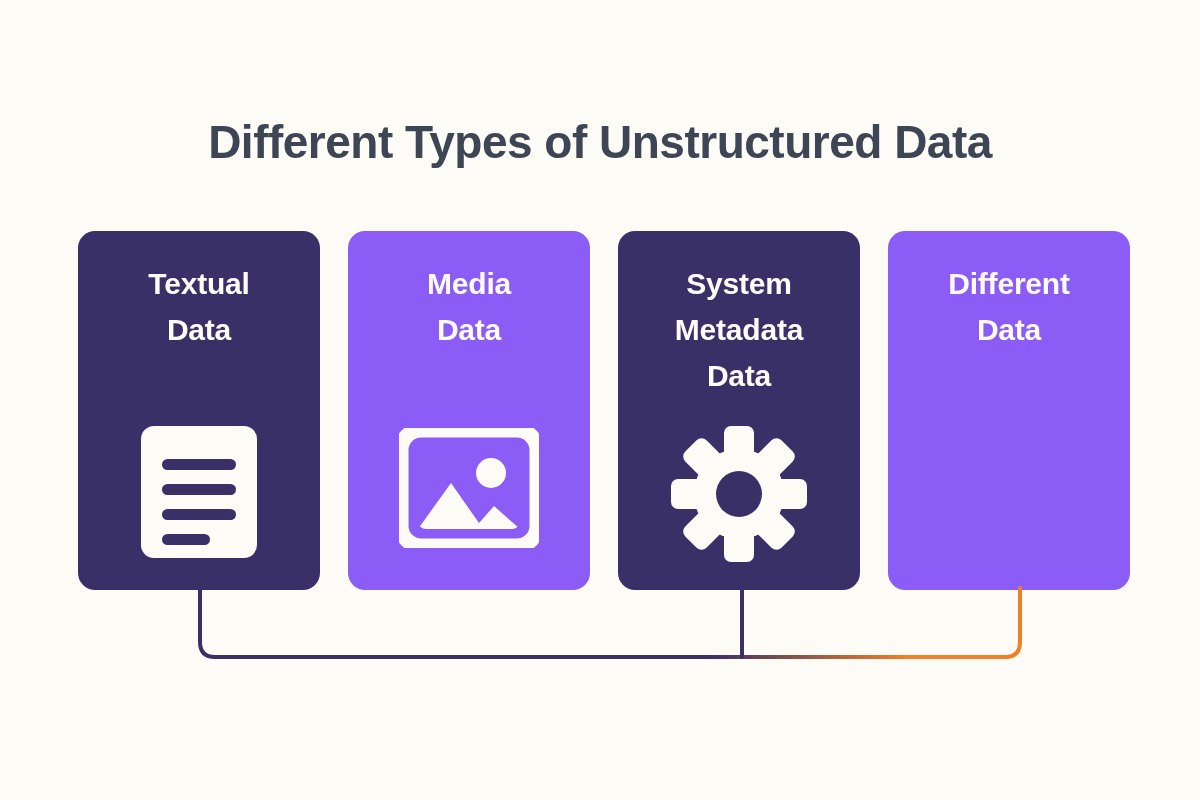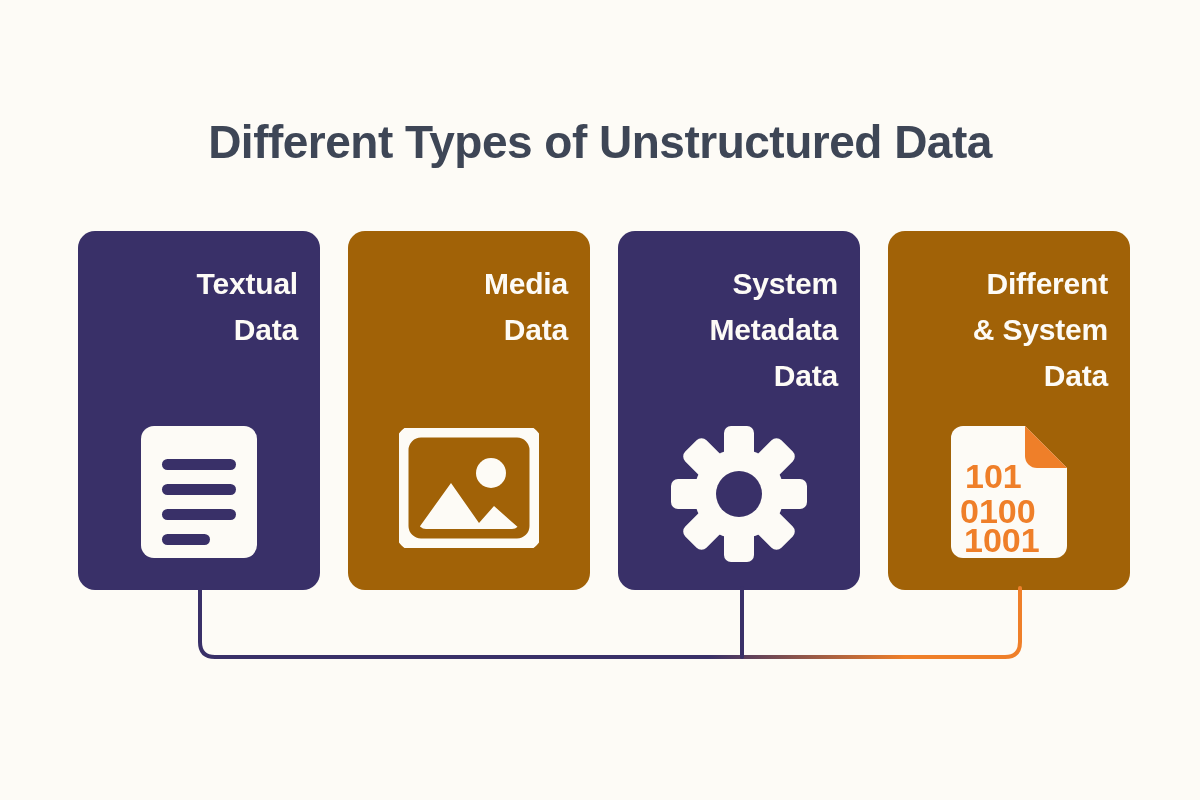--- a/index.html
+++ b/index.html
@@ -42,27 +42,27 @@
   .card {
     position:relative;
     width:242px; height:359px;
     border-radius:17px;
     display:flex;
     flex-direction:column;
     align-items:center;
     overflow:hidden;
   }
   .card.purple { background:#393068; }
-  .card.orange { background:#a16207; }
+  .card.orange { background:#8b5cf6; }
 
   .card-label {
     margin-top:30px;
     width:100%;
-    padding:0 22px;
-    text-align:right;
+    padding:0 4px;
+    text-align:center;
     color:#FDFBF6;
     font-size:30px;
     font-weight:bold;
     line-height:46px;
     letter-spacing:-0.2px;
   }
 
   .card-icon {
     position:absolute;
     left:50%;
@@ -146,31 +146,21 @@
             <circle cx="70" cy="70" r="45"></circle>
           </g>
           <circle cx="70" cy="70" r="23" fill="#393068"></circle>
         </svg>
       </div>
     </div>
 
     <div class="card orange">
       <div class="card-label">
         <div>Different</div>
-        <div>&amp; System</div>
         <div>Data</div>
-      </div>
-      <div class="card-icon">
-        <svg viewBox="0 0 116 132" xmlns="http://www.w3.org/2000/svg">
-          <path d="M0 12 A12 12 0 0 1 12 0 L74 0 L116 42 L116 120 A12 12 0 0 1 104 132 L12 132 A12 12 0 0 1 0 120 Z" fill="#FDFBF6"></path>
-          <path d="M74 0 L116 42 L86 42 A12 12 0 0 1 74 30 Z" fill="#EF7F29"></path>
-          <text x="14" y="62" font-family="Liberation Sans, sans-serif" font-size="34" font-weight="bold" fill="#EF7F29">101</text>
-          <text x="9" y="97" font-family="Liberation Sans, sans-serif" font-size="34" font-weight="bold" fill="#EF7F29">0100</text>
-          <text x="13" y="126" font-family="Liberation Sans, sans-serif" font-size="34" font-weight="bold" fill="#EF7F29">1001</text>
-        </svg>
       </div>
     </div>
 
   </div>
 
   <div id="connector">
     <svg width="1200" height="90" viewBox="0 0 1200 90" xmlns="http://www.w3.org/2000/svg">
       <defs>
         <linearGradient id="bracketGrad" x1="0" y1="0" x2="1" y2="0">
           <stop offset="0%" stop-color="#393068"></stop>

